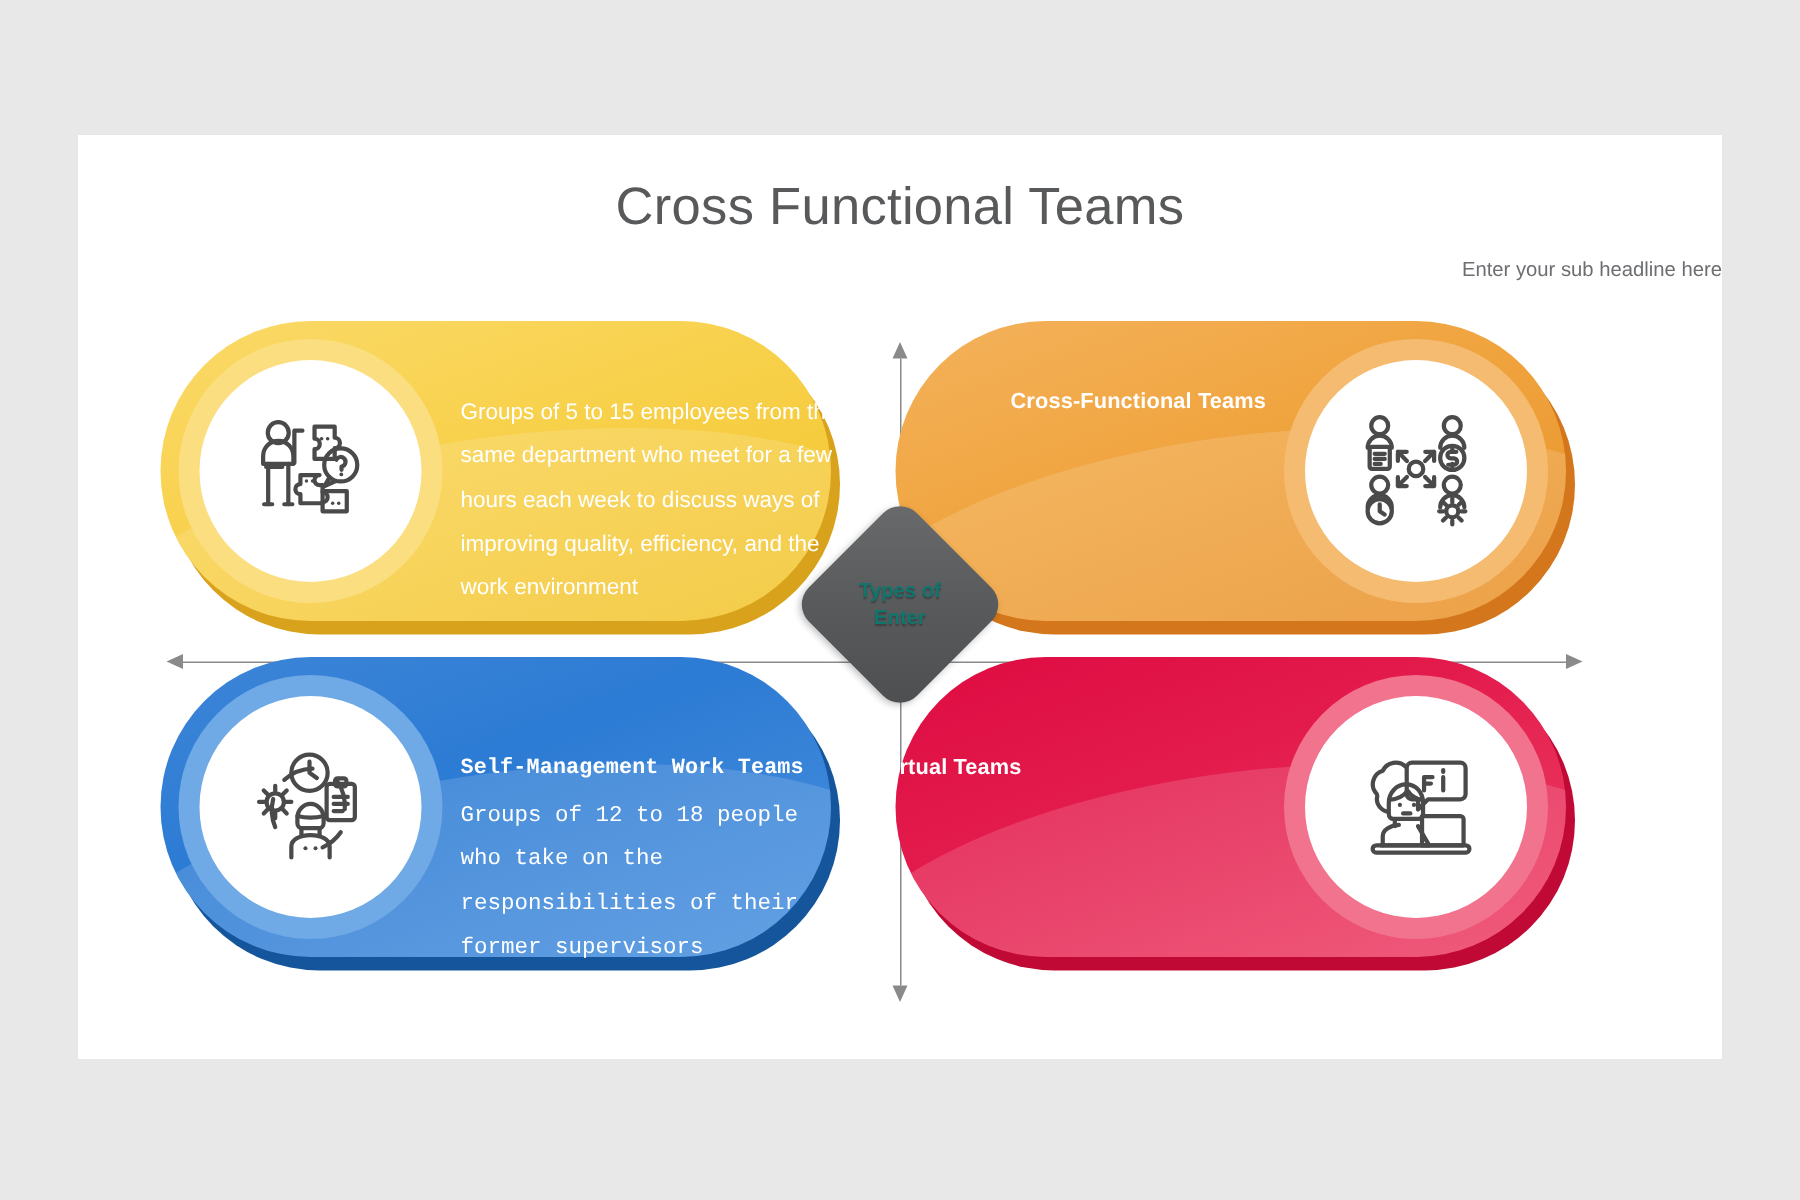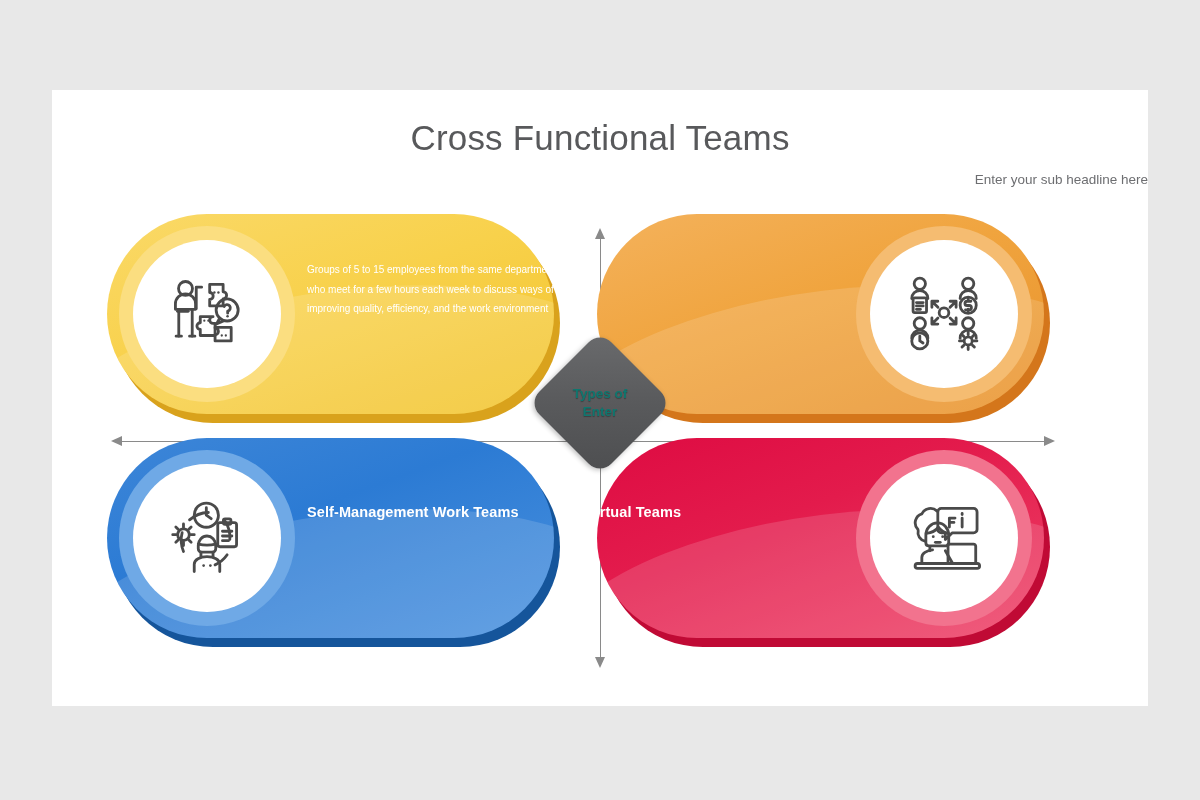--- a/index.html
+++ b/index.html
@@ -132,37 +132,37 @@
     width: 258px;
     color: #ffffff;
   }
   .qhead {
     font-size: 14.5px;
     font-weight: bold;
     margin-bottom: 9px;
     letter-spacing: 0.1px;
   }
   .qbody {
-    font-size: 10px;
+    font-size: 15px;
     line-height: 1.95;
     font-weight: 400;
   }
 
   
   #q-tl { left: 55px;  top: 124px; }
   #q-tl .disc-outer { left: 12px; }
   #q-tl .qtext { left: 200px; text-align: left; }
 
   #q-tr { left: 545px; top: 124px; }
   #q-tr .disc-outer { right: 12px; left: auto; }
   #q-tr .qtext { right: 200px; text-align: right; }
 
   #q-bl { left: 55px;  top: 348px; }
   #q-bl .disc-outer { left: 12px; }
-  #q-bl .qtext { left: 200px; text-align: left; top: 66px; }
+  #q-bl .qtext { left: 200px; text-align: left; top: 66px; font-family: Liberation Mono, monospace; }
 
   #q-br { left: 545px; top: 348px; }
   #q-br .disc-outer { right: 12px; left: auto; }
   #q-br .qtext { right: 200px; top: 66px; }
 
   
   #center {
     position: absolute;
     left: 497px;
     top: 262px;
@@ -272,20 +272,21 @@
 
           <circle cx="32" cy="31" r="3.6"></circle>
           <path d="M27.5 27 23 22.5M23 22.5h4.4M23 22.5V27"></path>
           <path d="M36.5 27 41 22.5M41 22.5h-4.4M41 22.5V27"></path>
           <path d="M27.5 35 23 39.5M23 39.5h4.4M23 39.5V35"></path>
           <path d="M36.5 35 41 39.5M41 39.5h-4.4M41 39.5V35"></path>
         </svg>
       </div>
     </div>
     <div class="qtext">
+      <div class="qhead">Cross-Functional Teams</div>
     </div>
   </div>
 
   <div class="quad" id="q-bl">
     <div class="shadow" style="background:#15559B;"></div>
     <div class="body" style="background:linear-gradient(160deg,#3D86D8 0%,#2C7BD4 40%,#4A91DE 100%);">
       <div class="sheen"></div>
     </div>
     <div class="disc-outer" style="background:#6FA9E6;">
       <div class="disc-inner">
@@ -305,20 +306,21 @@
           <path d="M25.5 36.5c4 1 9 1 13 0"></path>
           <path d="M22.5 57v-5.5c0-3.4 4.3-5.6 9.5-5.6s9.5 2.2 9.5 5.6V57"></path>
           <path d="M27.5 42.5v3.6M36.5 42.5v3.6"></path>
           <circle cx="29.5" cy="52.5" r="1" fill="#4a4a4a" stroke="none"></circle>
           <circle cx="34.5" cy="52.5" r="1" fill="#4a4a4a" stroke="none"></circle>
         </svg>
       </div>
     </div>
     <div class="qtext">
       <div class="qhead">Self-Management Work Teams</div>
+      <div class="qbody">Groups of 12 to 18 people who take on the responsibilities of their former supervisors</div>
     </div>
   </div>
 
   <div class="quad" id="q-br">
     <div class="shadow" style="background:#C00A35;"></div>
     <div class="body" style="background:linear-gradient(160deg,#DE0B42 0%,#E31B4C 40%,#EE4267 100%);">
       <div class="sheen"></div>
     </div>
     <div class="disc-outer" style="background:#F2738E;">
       <div class="disc-inner">

